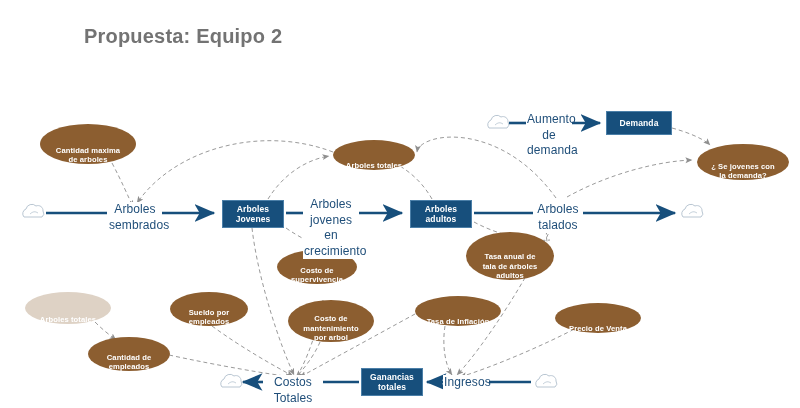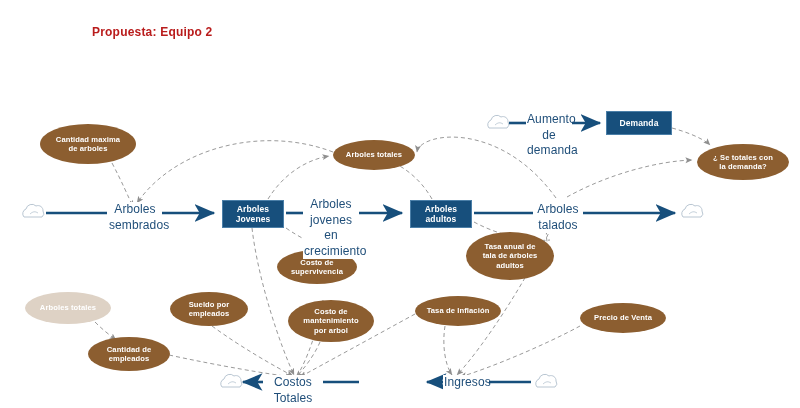--- a/index.html
+++ b/index.html
@@ -8,24 +8,24 @@
     width:800px;height:408px;
     background:#ffffff;
     font-family:"Liberation Sans", sans-serif;
     overflow:hidden;
     position:relative;
   }
   #stage{position:relative;width:800px;height:408px;}
 
   #title{
     position:absolute;
-    left:92px; top:25px;
-    font-size:12px;
+    left:84px; top:25px;
+    font-size:20px;
     font-weight:bold;
-    color:#b91c1c;
+    color:#737373;
     letter-spacing:0.2px;
     white-space:nowrap;
   }
 
   svg#wires{
     position:absolute;left:0;top:0;width:800px;height:408px;
   }
 
   
   .stock{
@@ -47,21 +47,21 @@
   
   .var{
     position:absolute;
     background:#8c5e30;
     border-radius:50%;
     color:#ffffff;
     font-size:7.6px;
     font-weight:bold;
     text-align:center;
     display:flex;
-    align-items:center;
+    align-items:flex-end;
     justify-content:center;
     line-height:1.22;
     box-sizing:border-box;
     padding:0 4px;
     letter-spacing:0.1px;
   }
   .var.ghost{
     background:#ded2c5;
     color:#ffffff;
   }
@@ -205,32 +205,36 @@
 
   <div class="stock" style="left:410px;top:200px;width:62px;height:28px;">
     <span style="white-space:pre-line;">Arboles
 adultos</span>
   </div>
 
   <div class="stock" style="left:606px;top:111px;width:66px;height:24px;">
     <span style="white-space:pre-line;">Demanda</span>
   </div>
 
+  <div class="stock" style="left:361px;top:368px;width:62px;height:28px;">
+    <span style="white-space:pre-line;">Ganancias
+totales</span>
+  </div>
 
   <div class="var" style="left:40px;top:124px;width:96px;height:40px;">
     <span style="white-space:pre-line;">Cantidad maxima
 de arboles</span>
   </div>
 
   <div class="var" style="left:333px;top:140px;width:82px;height:30px;">
     <span style="white-space:pre-line;">Arboles totales</span>
   </div>
 
   <div class="var" style="left:697px;top:144px;width:92px;height:36px;">
-    <span style="white-space:pre-line;">¿ Se totales con
+    <span style="white-space:pre-line;">¿ Se jovenes con
 la demanda?</span>
   </div>
 
   <div class="var" style="left:277px;top:250px;width:80px;height:34px;">
     <span style="white-space:pre-line;">Costo de
 supervivencia</span>
   </div>
 
   <div class="var" style="left:466px;top:232px;width:88px;height:48px;">
     <span style="white-space:pre-line;">Tasa anual de
@@ -250,21 +254,21 @@
   <div class="var" style="left:288px;top:300px;width:86px;height:42px;">
     <span style="white-space:pre-line;">Costo de
 mantenimiento
 por arbol</span>
   </div>
 
   <div class="var" style="left:415px;top:296px;width:86px;height:30px;">
     <span style="white-space:pre-line;">Tasa de Inflación</span>
   </div>
 
-  <div class="var" style="left:580px;top:303px;width:86px;height:30px;">
+  <div class="var" style="left:555px;top:303px;width:86px;height:30px;">
     <span style="white-space:pre-line;">Precio de Venta</span>
   </div>
 
   <div class="var" style="left:88px;top:337px;width:82px;height:34px;">
     <span style="white-space:pre-line;">Cantidad de
 empleados</span>
   </div>
 
   <div class="flowlabel" style="left:108px;top:202px;width:52px;">
     <span style="white-space:pre-line;">Arboles

